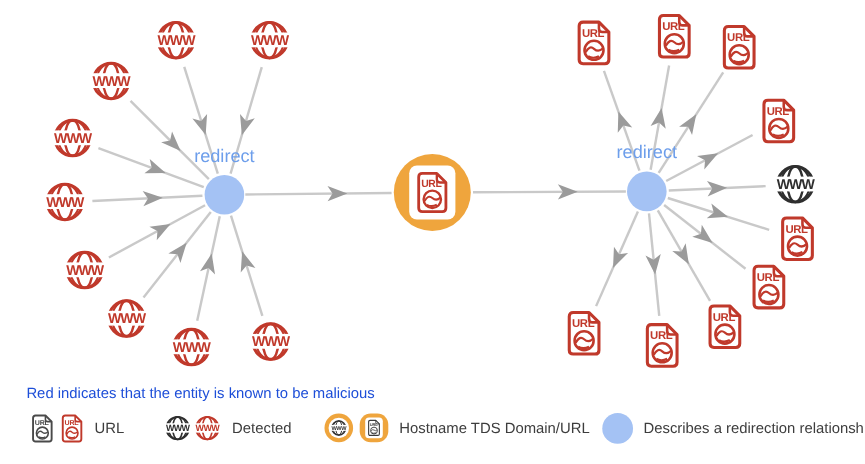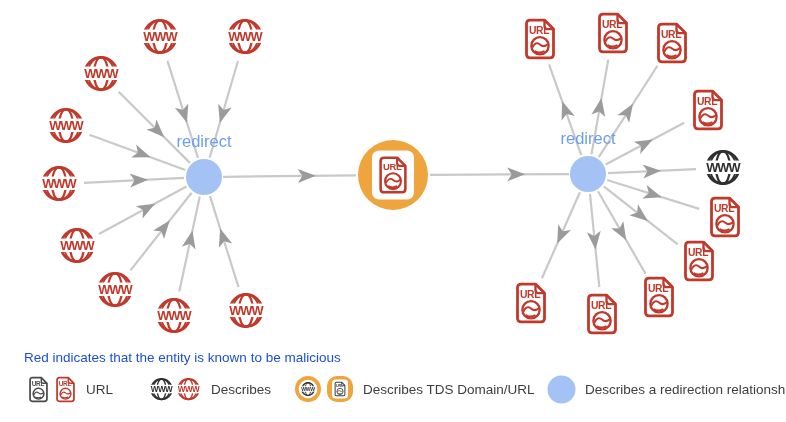--- a/index.html
+++ b/index.html
@@ -129,35 +129,35 @@
   <span class="lbl">URL</span>
 </div>
 
 <div class="legend-item" style="left:148px;">
   <svg width="27" height="25" viewBox="0 0 48 44" class="li-www-dark" style="margin-right:-4px">
       <use href="#sym-www"></use>
     </svg>
   <svg width="27" height="25" viewBox="0 0 48 44" class="li-www-red">
       <use href="#sym-www"></use>
     </svg>
-  <span class="lbl">Describes</span>
+  <span class="lbl">Detected</span>
 </div>
 
 <div class="legend-item" style="left:294px;">
   <svg width="28" height="28" viewBox="0 0 28 28">
     <circle cx="14" cy="14" r="13" fill="#efa53d"></circle>
     <circle cx="14" cy="14" r="9.3" fill="#ffffff"></circle>
     <use href="#sym-www" x="5.5" y="6.5" width="17" height="15.5" style="color:#2f2f2f"></use>
   </svg>
   <svg width="28" height="28" viewBox="0 0 28 28">
     <rect x="1" y="1" width="26" height="26" rx="10" fill="#efa53d"></rect>
     <rect x="6" y="4.5" width="16" height="19" rx="3.5" fill="#ffffff"></rect>
     <use href="#sym-urldoc" x="7.5" y="5.5" width="13" height="17" style="color:#3a3a3a"></use>
   </svg>
-  <span class="lbl">Describes TDS Domain/URL</span>
+  <span class="lbl">Hostname TDS Domain/URL</span>
 </div>
 
 <div class="legend-item" style="left:547px;">
   <svg width="29" height="29" viewBox="0 0 29 29">
     <circle cx="14.5" cy="14.5" r="14" fill="#a4c2f4"></circle>
   </svg>
   <span class="lbl">Describes a redirection relationship.</span>
 </div>
 
 </body></html>

